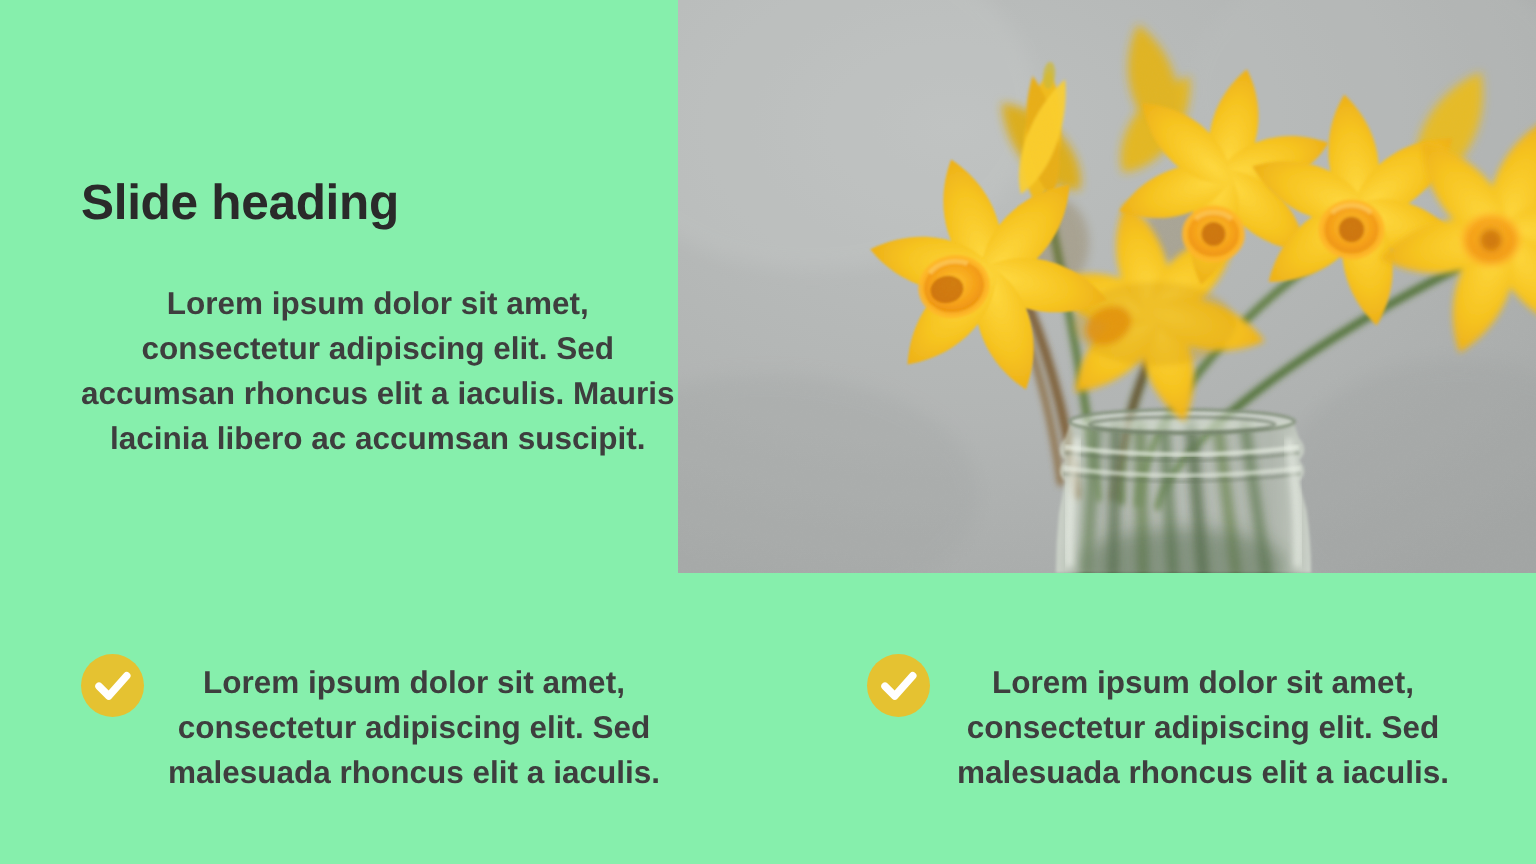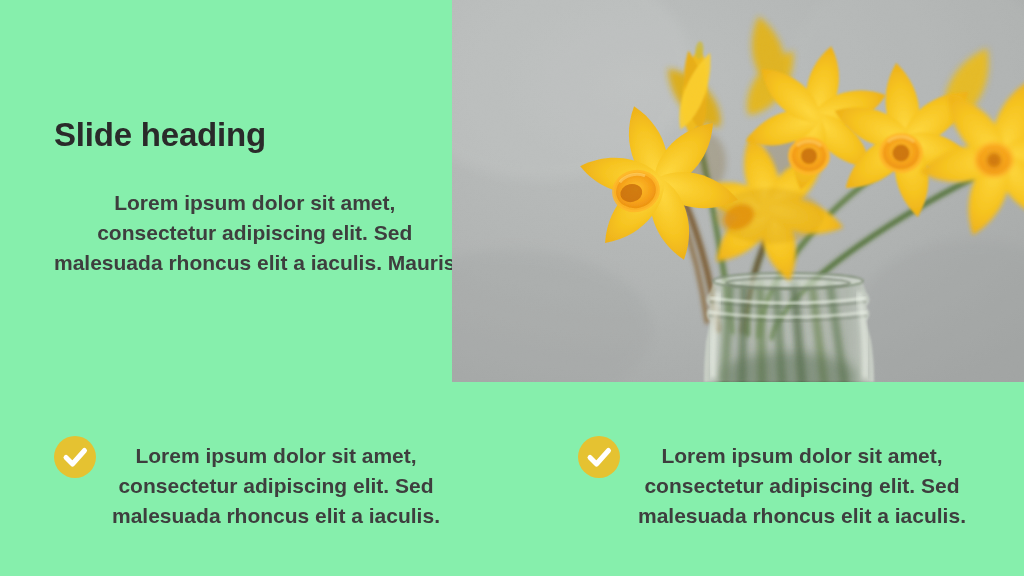--- a/index.html
+++ b/index.html
@@ -36,21 +36,22 @@
 </head>
 <body>
 
 <div class="slide">
 
   <div class="heading">Slide heading</div>
 
   <div class="para">
     <div>Lorem ipsum dolor sit amet,</div>
     <div>consectetur adipiscing elit. Sed</div>
-    <div>malesuada rhoncus elit a iaculis. Mauris</div>
+    <div>accumsan rhoncus elit a iaculis. Mauris</div>
+    <div>lacinia libero ac accumsan suscipit.</div>
   </div>
 
   <figure class="photo" role="img" aria-label="Yellow daffodils in a glass jar against a soft gray background">
     <svg width="572" height="382" viewBox="0 0 572 382" xmlns="http://www.w3.org/2000/svg" xmlns:xlink="http://www.w3.org/1999/xlink">
       <defs>
         <radialGradient id="bgGrad" cx="32%" cy="22%" r="95%">
           <stop offset="0" stop-color="#bdc0bf"></stop>
           <stop offset="0.55" stop-color="#b2b5b4"></stop>
           <stop offset="1" stop-color="#a5a8a7"></stop>
         </radialGradient>

